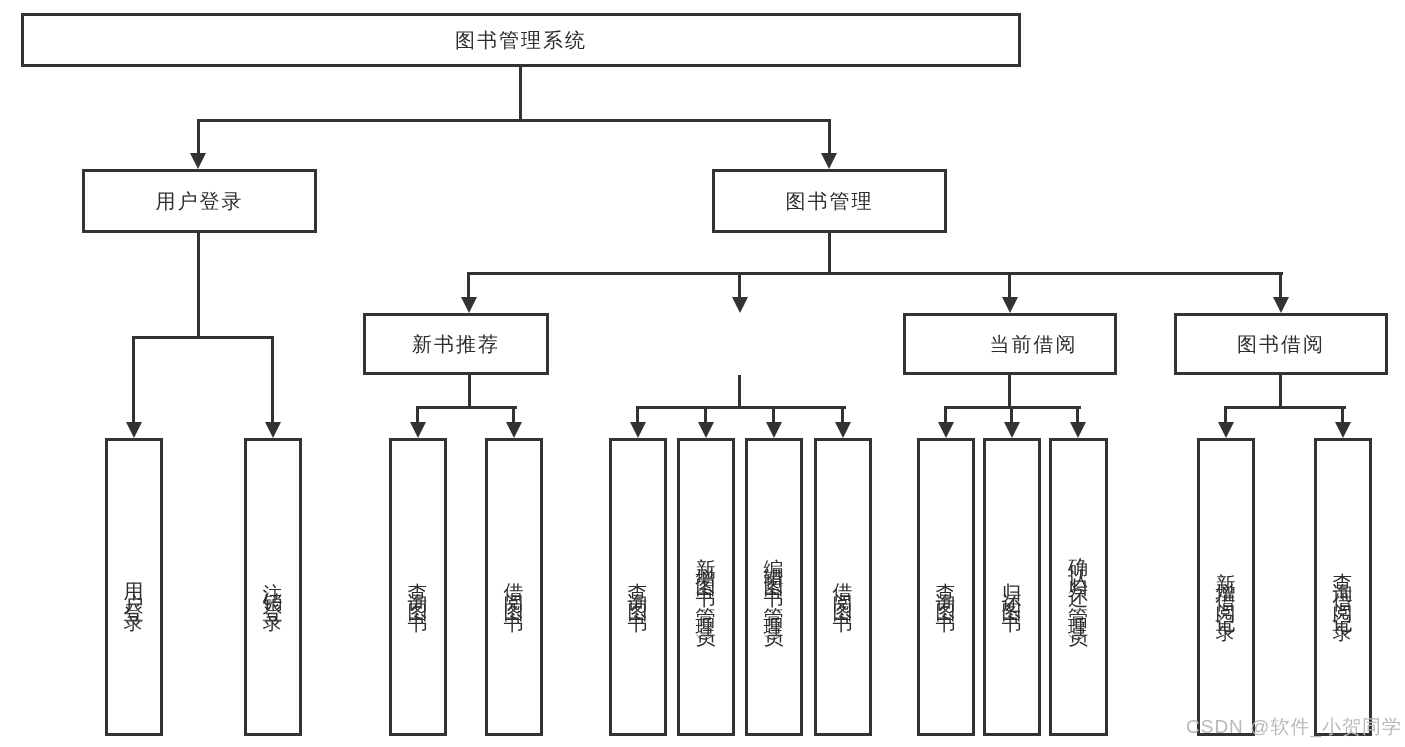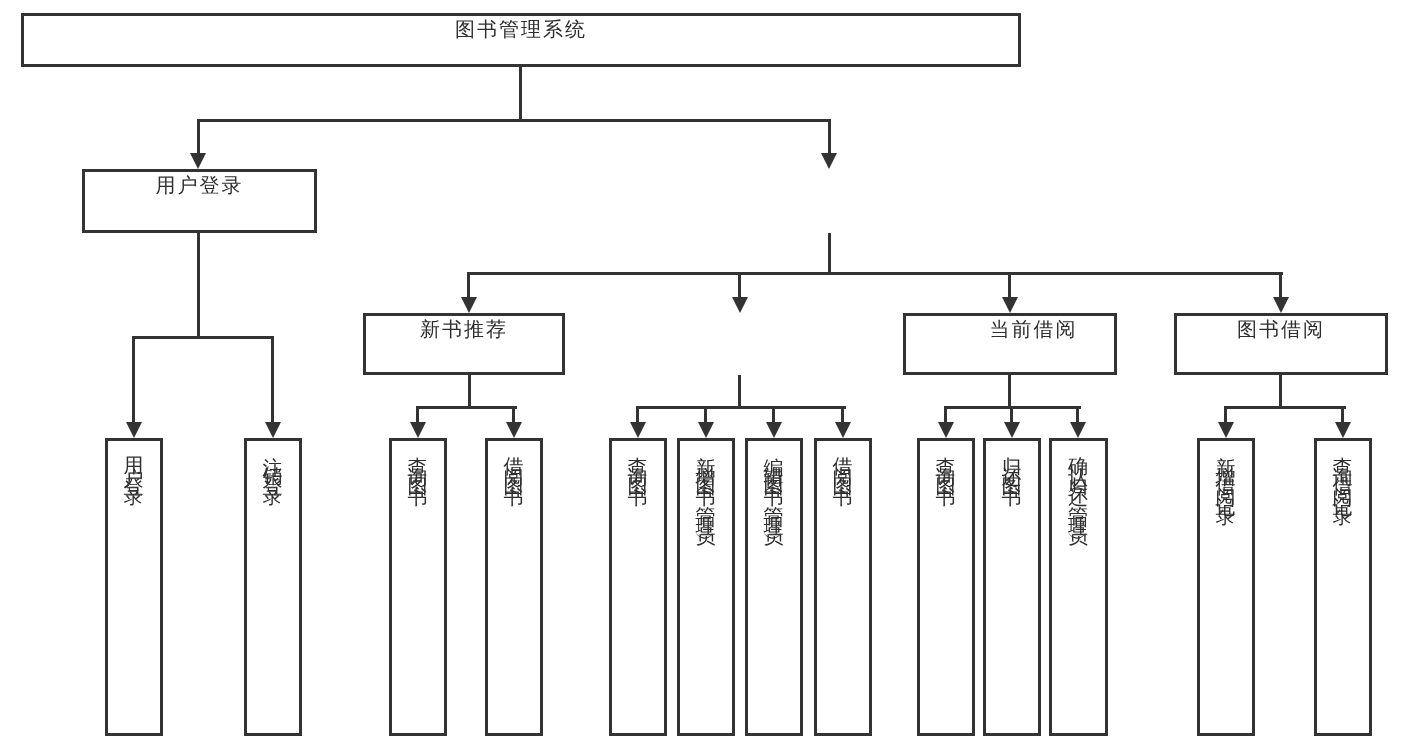--- a/index.html
+++ b/index.html
@@ -2,21 +2,21 @@
 <html><head>
 <meta charset="utf-8">
 <style>
   html,body { margin:0; padding:0; background:#ffffff; }
   .canvas {
     position:relative; width:1405px; height:747px; background:#ffffff;
     font-family:"Liberation Sans","DejaVu Sans",sans-serif; overflow:hidden;
   }
   .box {
     position:absolute; border:3px solid #333333; background:#ffffff;
-    display:flex; align-items:flex-start; justify-content:center;
+    display:flex; align-items:center; justify-content:center;
     color:#2d2d2d; box-sizing:border-box;
   }
   .box.h-text { font-size:20px; letter-spacing:2px; }
   .v-label {
     writing-mode:vertical-rl; text-orientation:mixed;
     font-size:20px; letter-spacing:10px; color:#2d2d2d; line-height:1;
   }
   .vline { position:absolute; width:3px; background:#333333; }
   .hline { position:absolute; height:3px; background:#333333; }
   .ah {
@@ -41,40 +41,43 @@
   <div class="vline" style="left:519px;top:67px;height:53px;"></div>
   <div class="hline" style="left:197px;top:119px;width:634px;"></div>
   <div class="vline" style="left:197px;top:119px;height:38px;"></div>
   <div class="ah" style="left:190px;top:153px;"></div>
   <div class="vline" style="left:828px;top:119px;height:38px;"></div>
   <div class="ah" style="left:821px;top:153px;"></div>
 
   <div class="box h-text" style="left:82px;top:169px;width:235px;height:64px;">
     <span>用户登录</span>
   </div>
+  <div class="box h-text" style="left:712px;top:169px;width:235px;height:64px;">
+    <span>图书管理</span>
+  </div>
 
   <div class="vline" style="left:197px;top:233px;height:106px;"></div>
   <div class="hline" style="left:132px;top:336px;width:142px;"></div>
   <div class="vline" style="left:132px;top:336px;height:90px;"></div>
   <div class="ah" style="left:126px;top:422px;"></div>
   <div class="vline" style="left:271px;top:336px;height:90px;"></div>
   <div class="ah" style="left:265px;top:422px;"></div>
 
   <div class="vline" style="left:828px;top:233px;height:39px;"></div>
   <div class="hline" style="left:467px;top:272px;width:816px;"></div>
   <div class="vline" style="left:467px;top:272px;height:31px;"></div>
   <div class="ah" style="left:461px;top:297px;"></div>
   <div class="vline" style="left:738px;top:272px;height:31px;"></div>
   <div class="ah" style="left:732px;top:297px;"></div>
   <div class="vline" style="left:1008px;top:272px;height:31px;"></div>
   <div class="ah" style="left:1002px;top:297px;"></div>
   <div class="vline" style="left:1279px;top:272px;height:31px;"></div>
   <div class="ah" style="left:1273px;top:297px;"></div>
 
-  <div class="box h-text" style="left:363px;top:313px;width:202px;height:62px;">
+  <div class="box h-text" style="left:363px;top:313px;width:186px;height:62px;">
     <span>新书推荐</span>
   </div>
   <div class="box h-text" style="left:903px;top:313px;width:214px;height:62px;padding-left:47px;">
     <span>当前借阅</span>
   </div>
   <div class="box h-text" style="left:1174px;top:313px;width:214px;height:62px;">
     <span>图书借阅</span>
   </div>
 
   <div class="vline" style="left:468px;top:375px;height:34px;"></div>
@@ -150,14 +153,15 @@
     <span class="v-label">确认归还（管理员）</span>
   </div>
 
   <div class="box" style="left:1197px;top:438px;width:58px;height:298px;">
     <span class="v-label">新增借阅记录</span>
   </div>
   <div class="box" style="left:1314px;top:438px;width:58px;height:298px;">
     <span class="v-label">查询借阅记录</span>
   </div>
 
+  <div class="watermark">CSDN @软件_小贺同学</div>
 
 </div>
 
 </body></html>

